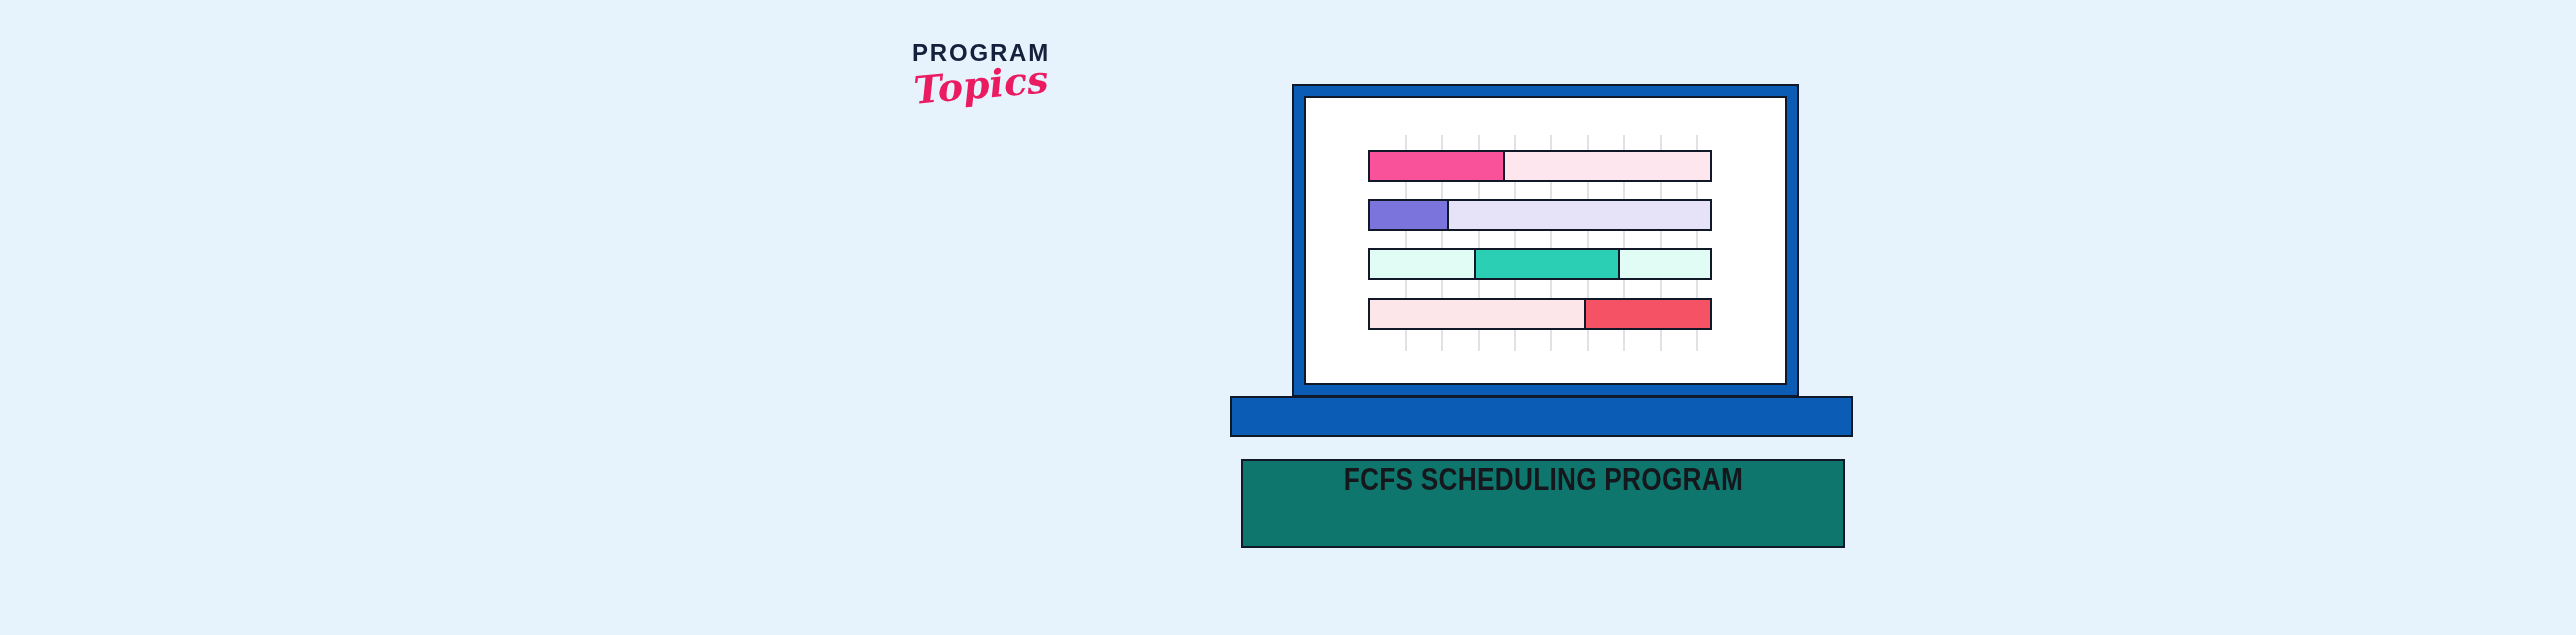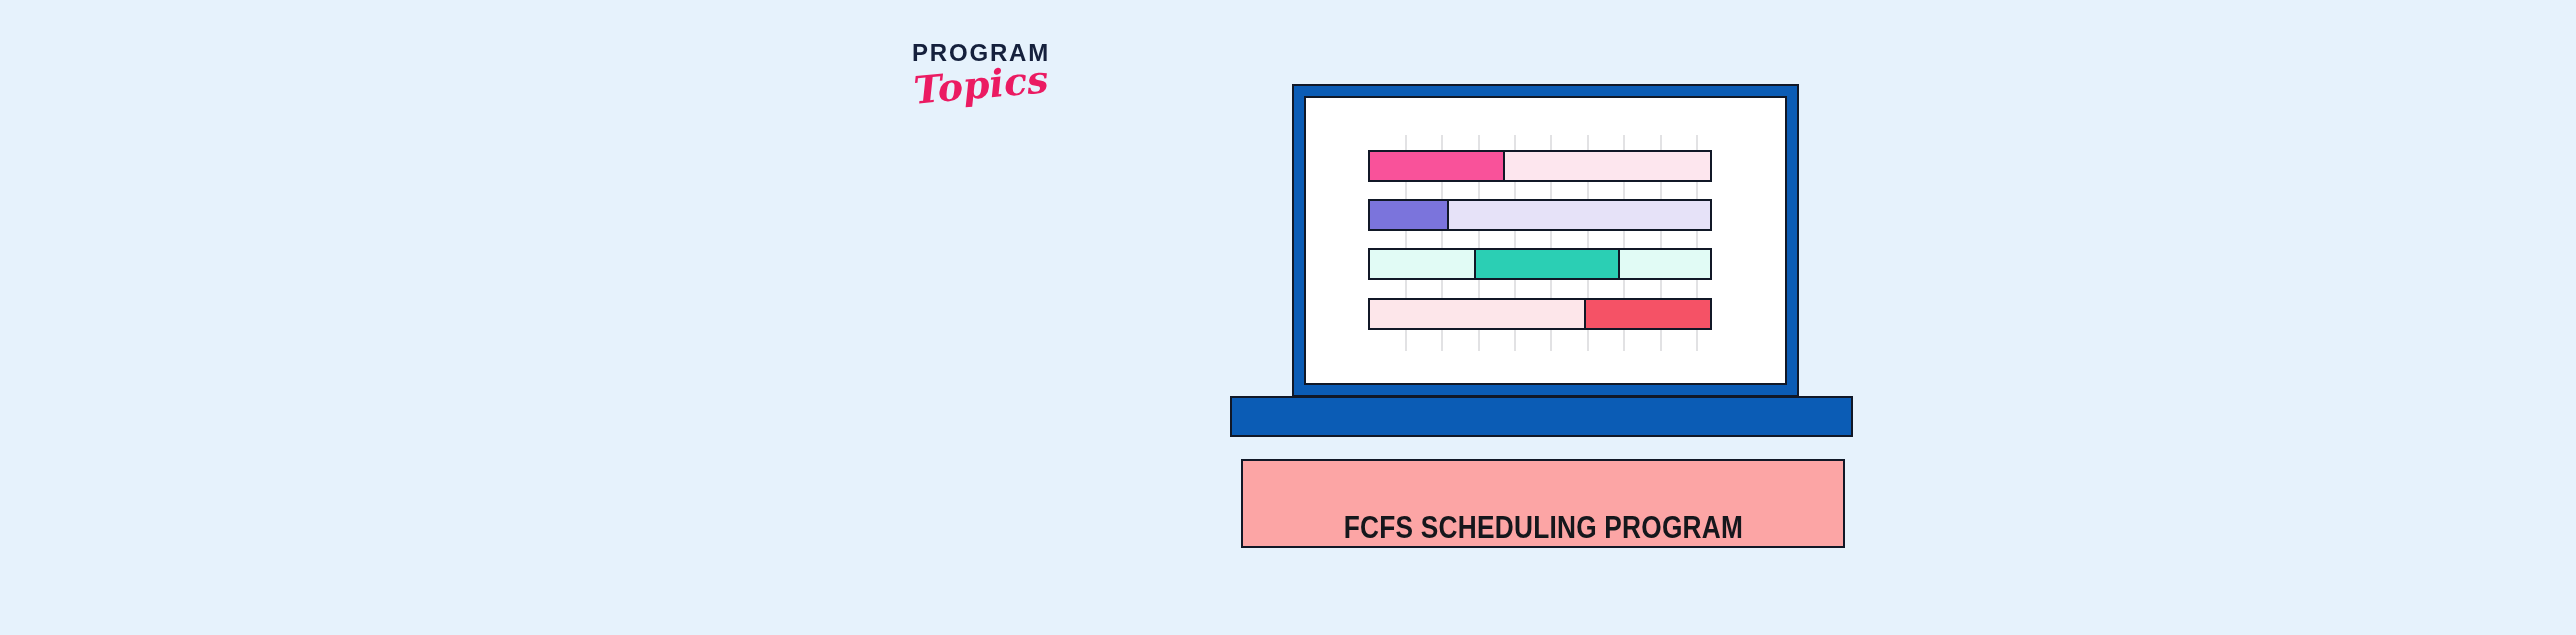--- a/index.html
+++ b/index.html
@@ -139,25 +139,25 @@
     box-sizing: border-box;
   }
 
   
   .caption-box {
     position: absolute;
     left: 1241px;
     top: 459px;
     width: 604px;
     height: 89px;
-    background: #fca5a5;
+    background: #0f766e;
     border: 2.6px solid #111827;
     box-sizing: border-box;
     display: flex;
-    align-items: flex-end;
+    align-items: flex-start;
     justify-content: center;
   }
   .caption-text {
     font-family: "Liberation Sans", sans-serif;
     font-weight: 700;
     font-size: 32px;
     letter-spacing: 0.3px;
     color: #15171c;
     white-space: nowrap;
     transform: scaleX(0.82);

